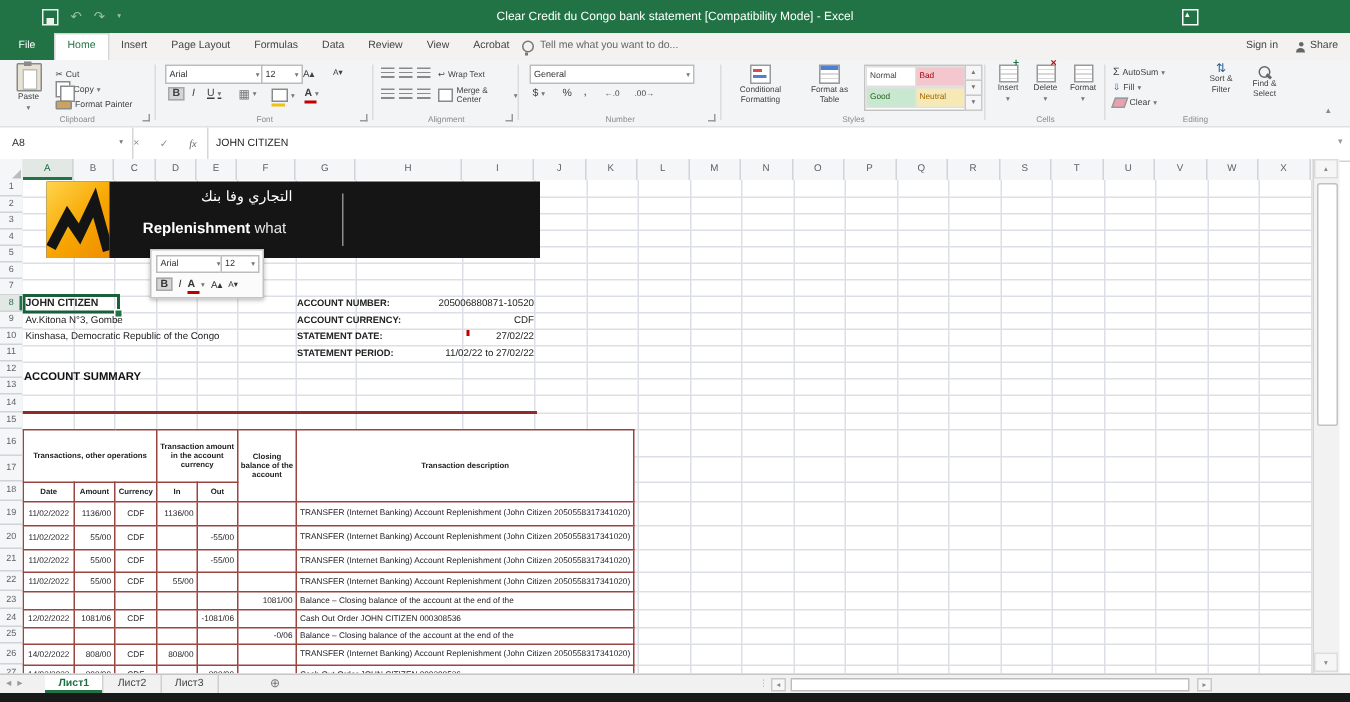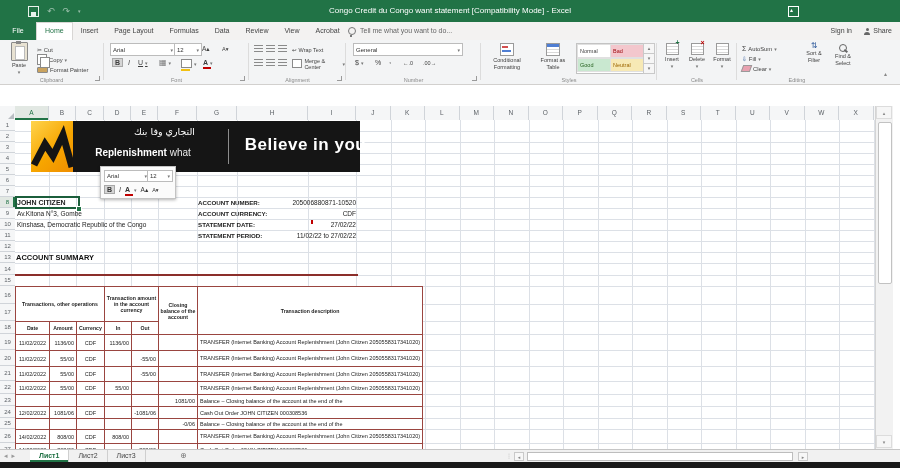--- a/index.html
+++ b/index.html
@@ -105,21 +105,21 @@
   .minitb .combo{height:10px;}
   .mrow2{position:absolute;left:3px;top:17px;display:flex;align-items:center;gap:4px;height:11px;}
   
   .celltxt{position:absolute;font-size:6.5px;color:#222;line-height:11px;height:11px;white-space:nowrap;}
   .lbl{font-weight:bold;font-size:6.2px;}
   .val{text-align:right;}
   .holder{font-weight:bold;font-size:7px;}
   .selbox{position:absolute;left:0;top:76px;width:65px;height:13px;border:2px solid #1b5e3b;box-sizing:border-box;}
   .handle{position:absolute;left:61px;top:86px;width:4px;height:4px;background:var(--accent);border:1px solid #fff;}
   .redmark{position:absolute;left:296px;top:100px;width:2px;height:4px;background:#c00000;}
-  .sumtitle{position:absolute;left:1px;top:133px;font-size:7.5px;font-weight:bold;color:#111;white-space:nowrap;}
+  .sumtitle{position:absolute;left:1px;top:126px;font-size:7.5px;font-weight:bold;color:#111;white-space:nowrap;}
   .sumrule{position:absolute;left:0;top:154px;width:343px;height:2px;background:#8b2e2a;}
   
   #stmt{position:absolute;left:0;top:166px;border-collapse:collapse;table-layout:fixed;background:#fff;font-size:5.5px;color:#1d1d1d;}
   #stmt th,#stmt td{border:1px solid var(--tblb);overflow:hidden;padding:0 1px;box-sizing:border-box;}
   #stmt th{font-weight:bold;font-size:5.2px;line-height:6px;text-align:center;background:#fff;}
   #stmt td{white-space:nowrap;}
   #stmt td.l{text-align:left;padding:0 2px;}
   #stmt td.r{text-align:right;padding-right:2px;}
   #stmt td.c{text-align:center;}
   #stmt tr.wrap td.l{white-space:normal;line-height:6.4px;}
@@ -143,21 +143,21 @@
 
 <div class="app">
 
   <div class="tbar">
     <div class="qat">
       <span class="ic-save"></span>
       <span class="g">↶</span>
       <span class="g">↷</span>
       <span class="g" style="font-size:5px">▾</span>
     </div>
-    <div class="title">Congo Credit du Congo want statement  [Compatibility Mode] - Excel</div>
+    <div class="title">Clear Credit du Congo bank statement  [Compatibility Mode] - Excel</div>
     <span class="ic-ribopt"></span>
   </div>
 
   <div class="mbar">
     <div class="ftab">File</div>
     <div id="menu-tabs">
         <div class="mtab active">Home</div>
         <div class="mtab">Insert</div>
         <div class="mtab">Page Layout</div>
         <div class="mtab">Formulas</div>
@@ -360,20 +360,33 @@
       <div class="bigbtn" style="left:92px;top:4px;width:26px">
         <span class="ic-lens"></span>
         <span>Find &amp;</span>
         <span>Select</span>
       </div>
       <div class="glabel">Editing</div>
     </div>
     <span class="collapse">▴</span>
   </div>
 
+  <div class="fbar">
+    <div class="namebox">
+      <span>A8</span>
+      <span class="car">▾</span>
+    </div>
+    <div class="fbtns">
+      <span>×</span>
+      <span>✓</span>
+      <span class="fx">fx</span>
+    </div>
+    <div class="fval">JOHN CITIZEN</div>
+    <span class="fchev">▾</span>
+  </div>
 
   <div class="corner"></div>
   <div id="colhdrs">
       <div class="ch sel" style="left: 0px; width: 34px;">A</div>
       <div class="ch" style="left: 34px; width: 27px;">B</div>
       <div class="ch" style="left: 61px; width: 28px;">C</div>
       <div class="ch" style="left: 89px; width: 27px;">D</div>
       <div class="ch" style="left: 116px; width: 27px;">E</div>
       <div class="ch" style="left: 143px; width: 39px;">F</div>
       <div class="ch" style="left: 182px; width: 40px;">G</div>
@@ -484,21 +497,20 @@
         <svg width="42" height="51" viewBox="0 0 42 51">
           <polyline points="3,44 14,23 22,35 32,14 41,46" fill="none" stroke="#141414" stroke-width="7" stroke-linejoin="miter"></polyline>
         </svg>
       </div>
       <div class="b-ar">التجاري وفا بنك</div>
       <div class="b-brand">
         <span>Replenishment</span>
         <span class="lt">what</span>
       </div>
       <div class="b-div"></div>
-      <div class="b-slogan">Believe in you</div>
     </div>
 
     <div class="minitb">
       <div class="combo" style="left:3px;top:3px;width:40px">
         <span>Arial</span>
         <span class="car">▾</span>
       </div>
       <div class="combo" style="left:46px;top:3px;width:20px">
         <span>12</span>
         <span class="car">▾</span>

